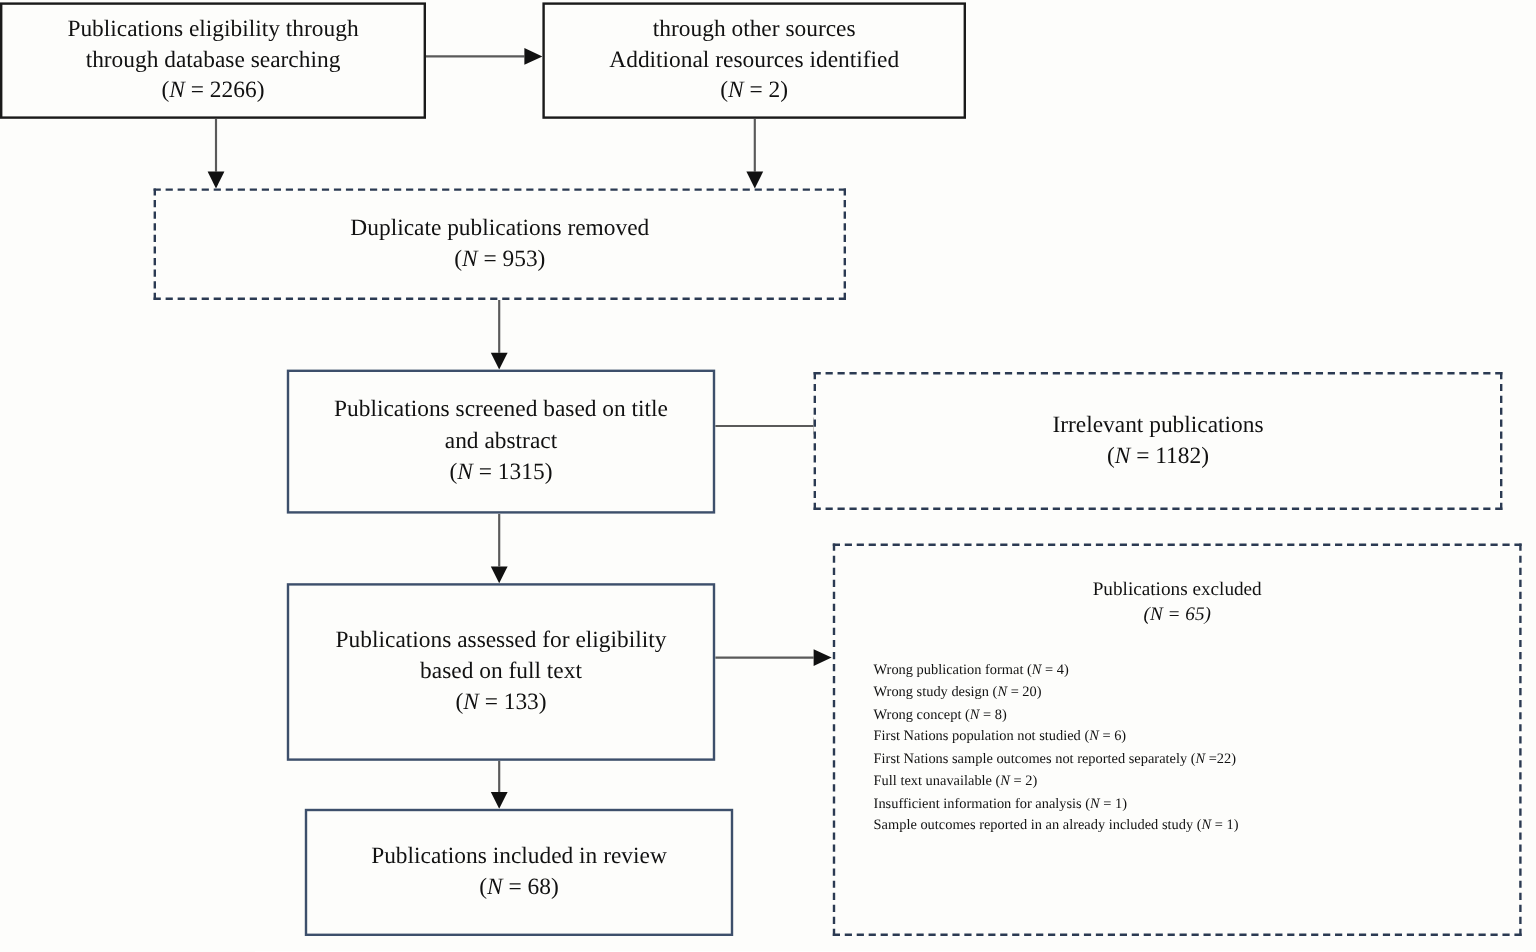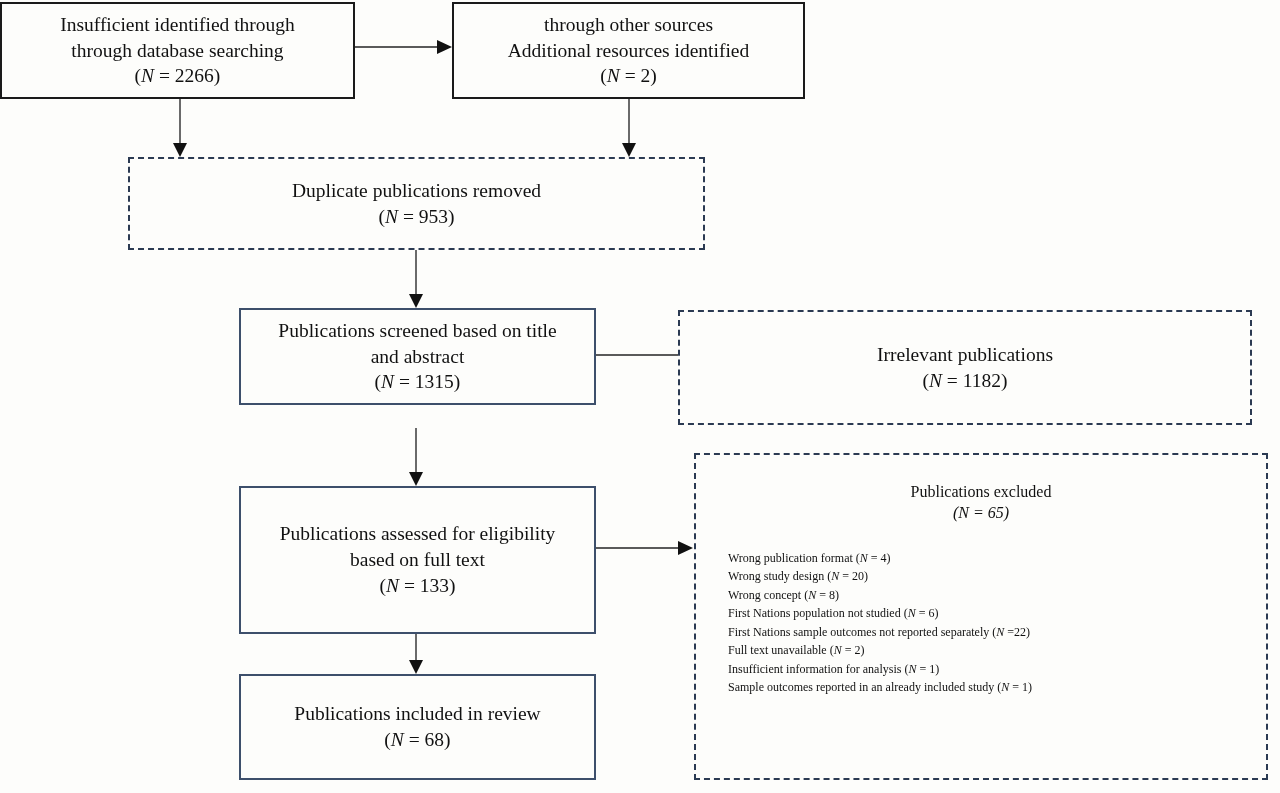--- a/index.html
+++ b/index.html
@@ -127,37 +127,37 @@
       <polygon class="head" points="678,541 693,548 678,555"></polygon>
     </g>
 
     <g>
       <line class="stroke" x1="416" y1="602" x2="416" y2="660"></line>
       <polygon class="head" points="409,660 423,660 416,674"></polygon>
     </g>
   </svg>
 
   <div class="box box-solid-black" style="left:0px; top:2px; width:355px; height:97px;">
-    <span class="line fs-main">Insufficient identified through</span>
+    <span class="line fs-main">Publications eligibility through</span>
     <span class="line fs-main">through database searching</span>
     <span class="line fs-main"><span>(</span><em class="n">N</em><span> = 2266)</span></span>
   </div>
 
   <div class="box box-solid-black" style="left:452px; top:2px; width:353px; height:97px;">
     <span class="line fs-main">through other sources</span>
     <span class="line fs-main">Additional resources identified</span>
     <span class="line fs-main"><span>(</span><em class="n">N</em><span> = 2)</span></span>
   </div>
 
   <div class="box box-dashed" style="left:128px; top:157px; width:577px; height:93px;">
     <span class="line fs-main">Duplicate publications removed</span>
     <span class="line fs-main"><span>(</span><em class="n">N</em><span> = 953)</span></span>
   </div>
 
-  <div class="box box-solid-navy" style="left:239px; top:308px; width:357px; height:97px;">
+  <div class="box box-solid-navy" style="left:239px; top:308px; width:357px; height:120px;">
     <span class="line fs-main">Publications screened based on title</span>
     <span class="line fs-main">and abstract</span>
     <span class="line fs-main"><span>(</span><em class="n">N</em><span> = 1315)</span></span>
   </div>
 
   <div class="box box-dashed" style="left:678px; top:310px; width:574px; height:115px;">
     <span class="line fs-main">Irrelevant publications</span>
     <span class="line fs-main"><span>(</span><em class="n">N</em><span> = 1182)</span></span>
   </div>
 
@@ -179,18 +179,18 @@
       <span class="reason"><span>Wrong study design (</span><em class="n">N</em><span> = 20)</span></span>
       <span class="reason"><span>Wrong concept (</span><em class="n">N</em><span> = 8)</span></span>
       <span class="reason"><span>First Nations population not studied (</span><em class="n">N</em><span> = 6)</span></span>
       <span class="reason"><span>First Nations sample outcomes not reported separately (</span><em class="n">N</em><span> =22)</span></span>
       <span class="reason"><span>Full text unavailable (</span><em class="n">N</em><span> = 2)</span></span>
       <span class="reason"><span>Insufficient information for analysis (</span><em class="n">N</em><span> = 1)</span></span>
       <span class="reason"><span>Sample outcomes reported in an already included study (</span><em class="n">N</em><span> = 1)</span></span>
     </div>
   </div>
 
-  <div class="box box-solid-navy" style="left:239px; top:674px; width:357px; height:106px;">
+  <div class="box box-solid-navy" style="left:254px; top:674px; width:357px; height:106px;">
     <span class="line fs-main">Publications included in review</span>
     <span class="line fs-main"><span>(</span><em class="n">N</em><span> = 68)</span></span>
   </div>
 
 </div>
 
 </body></html>

